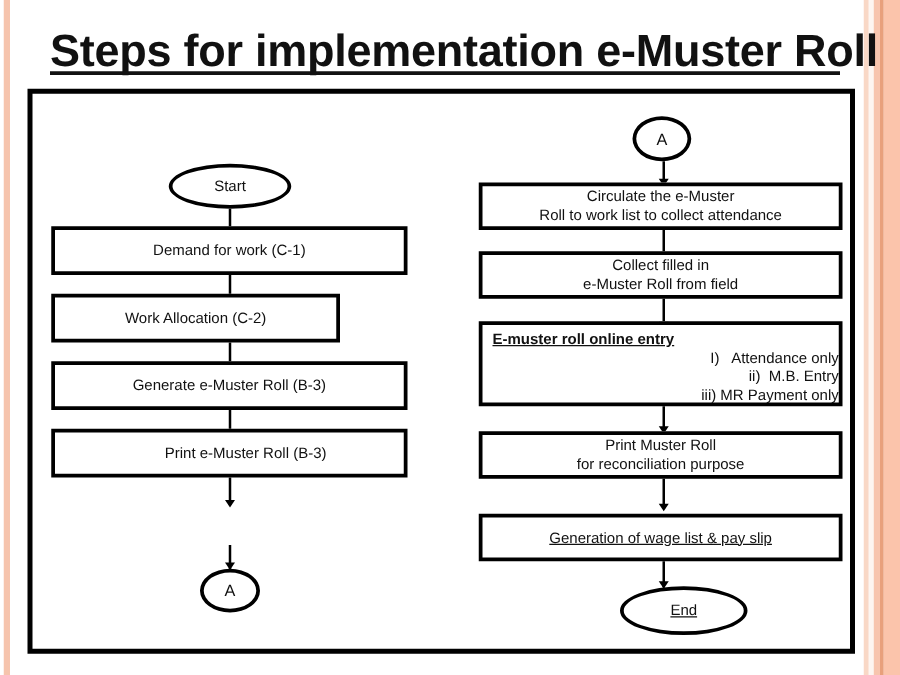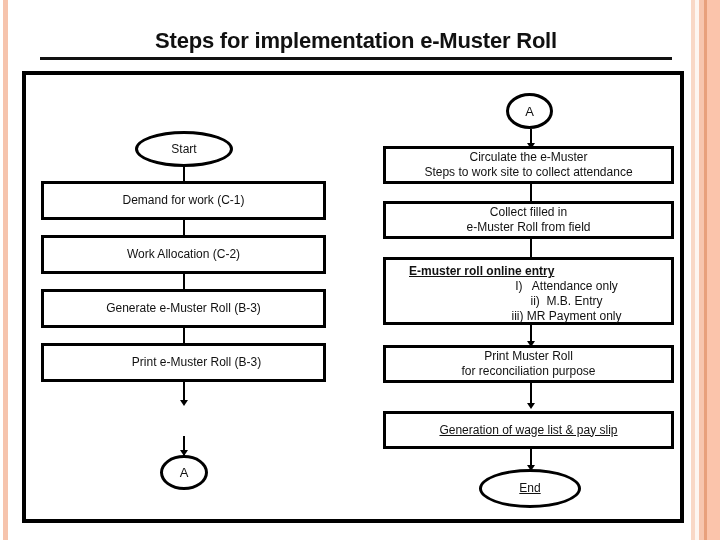--- a/index.html
+++ b/index.html
@@ -25,21 +25,21 @@
   .stripe-r4 { left: 704px; width: 3px;  background: #e8a07c; }
   .stripe-r5 { left: 707px; width: 13px; background: #fbc4ab; }
 
   
   .title {
     position: absolute;
     left: 40px;
     top: 26px;
     width: 632px;
     text-align: center;
-    font-size: 22px;
+    font-size: 36px;
     font-weight: bold;
     color: #111111;
     letter-spacing: -0.2px;
     white-space: nowrap;
     border-bottom: 3px solid #111111;
     padding-bottom: 1px;
     line-height: 30px;
   }
 
   
@@ -80,26 +80,26 @@
   .node.listbox {
     display: block;
     padding: 4px 0 3px 0;
   }
   .listbox .lb-head {
     font-weight: bold;
     text-decoration: underline;
     font-size: 12px;
     line-height: 15px;
     text-align: left;
-    padding-left: 23px;
+    padding-left: 8px;
   }
   .listbox .lb-item {
     font-size: 12px;
     line-height: 15px;
-    text-align: center;
+    text-align: right;
     padding-left: 76px;
     white-space: pre;
   }
 
   
   .conn {
     position: absolute;
     width: 2px;
     background: #000000;
   }
@@ -128,21 +128,21 @@
   <div class="frame">
 
     <div class="node oval" style="left:109px; top:56px; width:98px; height:36px;">Start</div>
     <div class="conn" style="left:157px; top:92px; height:24px;"></div>
     <div class="arrowhead" style="left:154px; top:112px;"></div>
 
     <div class="node box" style="left:15px; top:106px; width:285px; height:39px;">Demand for work (C-1)</div>
     <div class="conn" style="left:157px; top:145px; height:22px;"></div>
     <div class="arrowhead" style="left:154px; top:163px;"></div>
 
-    <div class="node box" style="left:15px; top:160px; width:285px; height:39px;">Work Allocation (C-2)</div>
+    <div class="node box" style="left:15px; top:160px; width:231px; height:39px;">Work Allocation (C-2)</div>
     <div class="conn" style="left:157px; top:199px; height:22px;"></div>
     <div class="arrowhead" style="left:154px; top:217px;"></div>
 
     <div class="node box" style="left:15px; top:214px; width:285px; height:39px;">Generate e-Muster Roll (B-3)</div>
     <div class="conn" style="left:157px; top:253px; height:22px;"></div>
     <div class="arrowhead" style="left:154px; top:271px;"></div>
 
     <div class="node box" style="left:15px; top:268px; width:285px; height:39px;padding-left:26px;">Print e-Muster Roll (B-3)</div>
     <div class="conn" style="left:157px; top:307px; height:22px;"></div>
     <div class="arrowhead" style="left:154px; top:325px;"></div>
@@ -152,21 +152,21 @@
 
     <div class="node oval" style="left:134px; top:380px; width:48px; height:35px; font-size:13px;">A</div>
 
     <div class="node oval" style="left:480px; top:18px; width:47px; height:36px; font-size:13px;">A</div>
     <div class="conn" style="left:504px; top:54px; height:19px;"></div>
     <div class="arrowhead" style="left:501px; top:68px;"></div>
 
     <div class="node box" style="left:357px; top:71px; width:291px; height:38px;">
       <span>
         <span>Circulate the e-Muster</span><br>
-        <span>Steps to work site to collect attendance</span>
+        <span>Roll to work list to collect attendance</span>
       </span>
     </div>
     <div class="conn" style="left:504px; top:109px; height:22px;"></div>
     <div class="arrowhead" style="left:501px; top:127px;"></div>
 
     <div class="node box" style="left:357px; top:126px; width:291px; height:38px;text-align:center;">
       <span>
         <span>Collect filled in</span><br>
         <span>e-Muster Roll from field</span>
       </span>
@@ -189,16 +189,16 @@
         <span>for reconciliation purpose</span>
       </span>
     </div>
     <div class="conn" style="left:504px; top:308px; height:24px;"></div>
     <div class="arrowhead" style="left:501px; top:328px;"></div>
 
     <div class="node box" style="left:357px; top:336px; width:291px; height:38px;text-decoration:underline;">Generation of wage list &amp; pay slip</div>
     <div class="conn" style="left:504px; top:374px; height:21px;"></div>
     <div class="arrowhead" style="left:501px; top:390px;"></div>
 
-    <div class="node oval" style="left:453px; top:394px; width:102px; height:39px;text-decoration:underline;">End</div>
+    <div class="node oval" style="left:470px; top:394px; width:102px; height:39px;text-decoration:underline;">End</div>
 
   </div>
 </div>
 
 </body></html>

